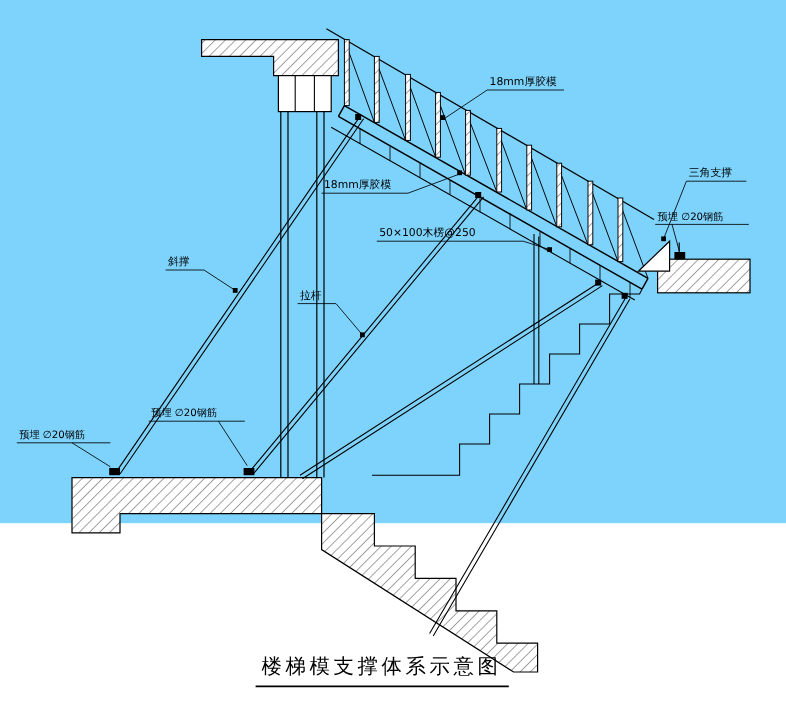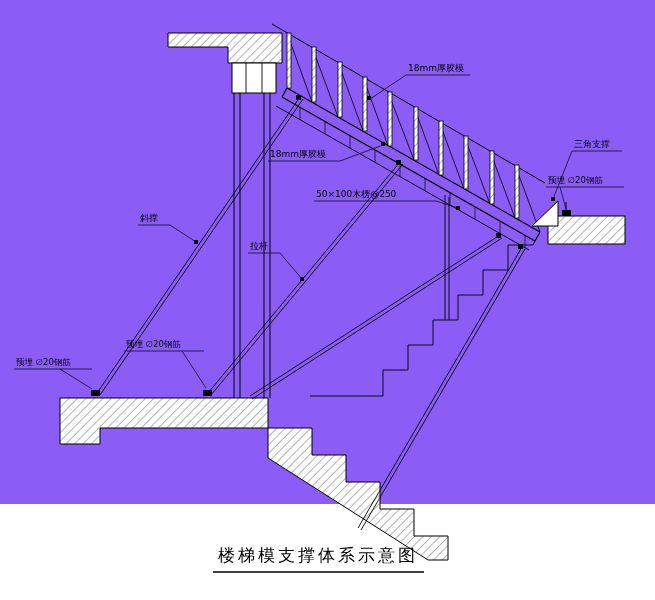--- a/index.html
+++ b/index.html
@@ -1,17 +1,17 @@
 <!DOCTYPE html>
 <html><head>
 <meta charset="utf-8">
 <style>
   html,body{margin:0;padding:0;background:#ffffff;}
   body{width:655px;height:600px;overflow:hidden;font-family:"DejaVu Sans",sans-serif;}
-  #stage{width:655px;height:504px;position:relative;background:#8b5cf6;}
+  #stage{width:655px;height:436px;position:relative;background:#7dd3fc;}
   svg{display:block;}
   text{fill:#000;}
   .lbl{font-size:9px;}
   .lbl-sm{font-size:8.5px;}
   .title-text{font-size:17px;letter-spacing:3px;}
 </style>
 </head>
 <body>
 
 <div id="stage">

